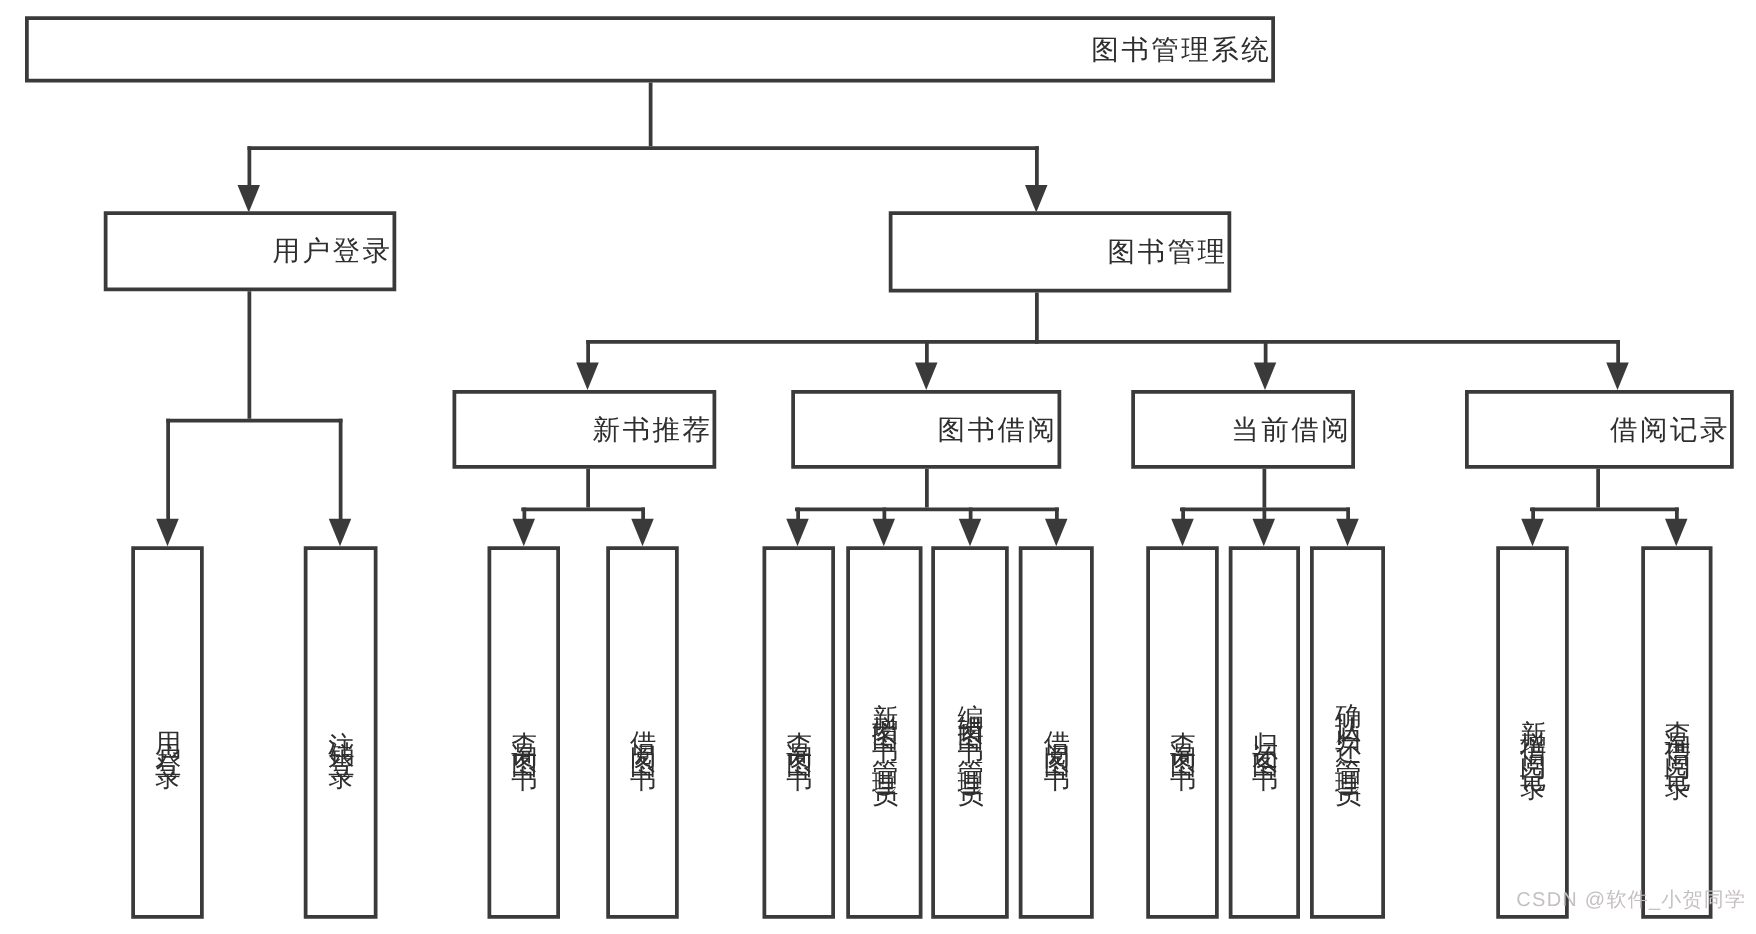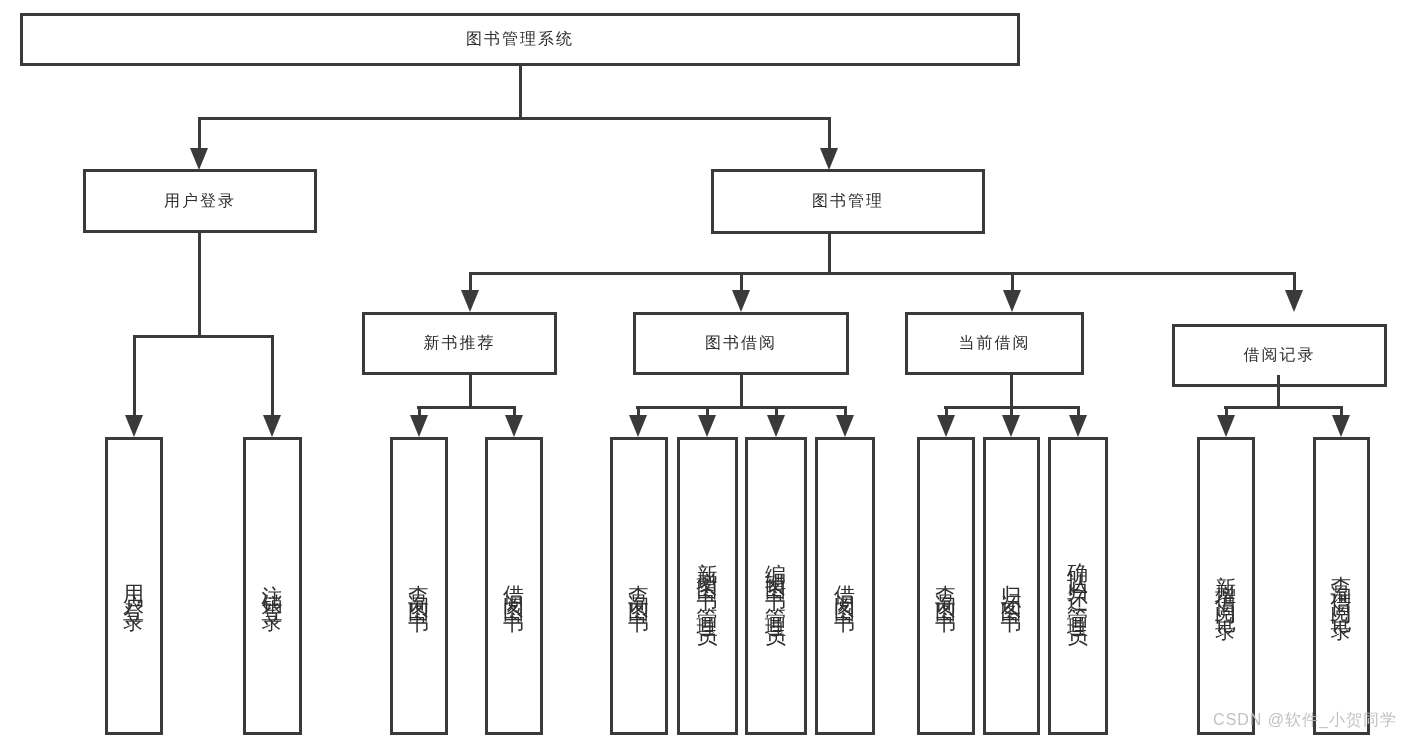--- a/index.html
+++ b/index.html
@@ -20,21 +20,21 @@
   .box{
     position:absolute;
     box-sizing:border-box;
     border:3px solid var(--line);
     background:#fff;
     display:flex;
     align-items:center;
     justify-content:center;
     text-align:center;
   }
-  .hbox{font-size:16px;letter-spacing:2px;}
+  .hbox{font-size:22px;letter-spacing:2px;justify-content:flex-end;}
   .leaf{top:437px;height:298px;font-size:21px;}
   .leaf .vtext{
     writing-mode:vertical-rl;
     text-orientation:mixed;
     letter-spacing:9px;
     line-height:1;
   }
   .vline,.hline{position:absolute;background:var(--line);}
   .vline{width:3px;}
   .hline{height:3px;}
@@ -88,30 +88,30 @@
   <div class="hline" style="left:469px;top:272px;width:827px"></div>
   <div class="vline" style="left:469px;top:272px;height:21px"></div>
   <div class="arrow" style="left:461px;top:290px"></div>
   <div class="vline" style="left:740px;top:272px;height:21px"></div>
   <div class="arrow" style="left:732px;top:290px"></div>
   <div class="vline" style="left:1011px;top:272px;height:21px"></div>
   <div class="arrow" style="left:1003px;top:290px"></div>
   <div class="vline" style="left:1293px;top:272px;height:21px"></div>
   <div class="arrow" style="left:1285px;top:290px"></div>
 
-  <div class="box hbox" style="left:362px;top:312px;width:195px;height:63px">
+  <div class="box hbox" style="left:362px;top:312px;width:211px;height:63px">
     <span>新书推荐</span>
   </div>
   <div class="box hbox" style="left:633px;top:312px;width:216px;height:63px">
     <span>图书借阅</span>
   </div>
   <div class="box hbox" style="left:905px;top:312px;width:179px;height:63px">
     <span>当前借阅</span>
   </div>
-  <div class="box hbox" style="left:1172px;top:324px;width:215px;height:63px">
+  <div class="box hbox" style="left:1172px;top:312px;width:215px;height:63px">
     <span>借阅记录</span>
   </div>
 
   <div class="vline" style="left:469px;top:375px;height:31px"></div>
   <div class="hline" style="left:417px;top:406px;width:99px"></div>
   <div class="vline" style="left:418px;top:406px;height:12px"></div>
   <div class="arrow" style="left:410px;top:415px"></div>
   <div class="vline" style="left:513px;top:406px;height:12px"></div>
   <div class="arrow" style="left:505px;top:415px"></div>
 

